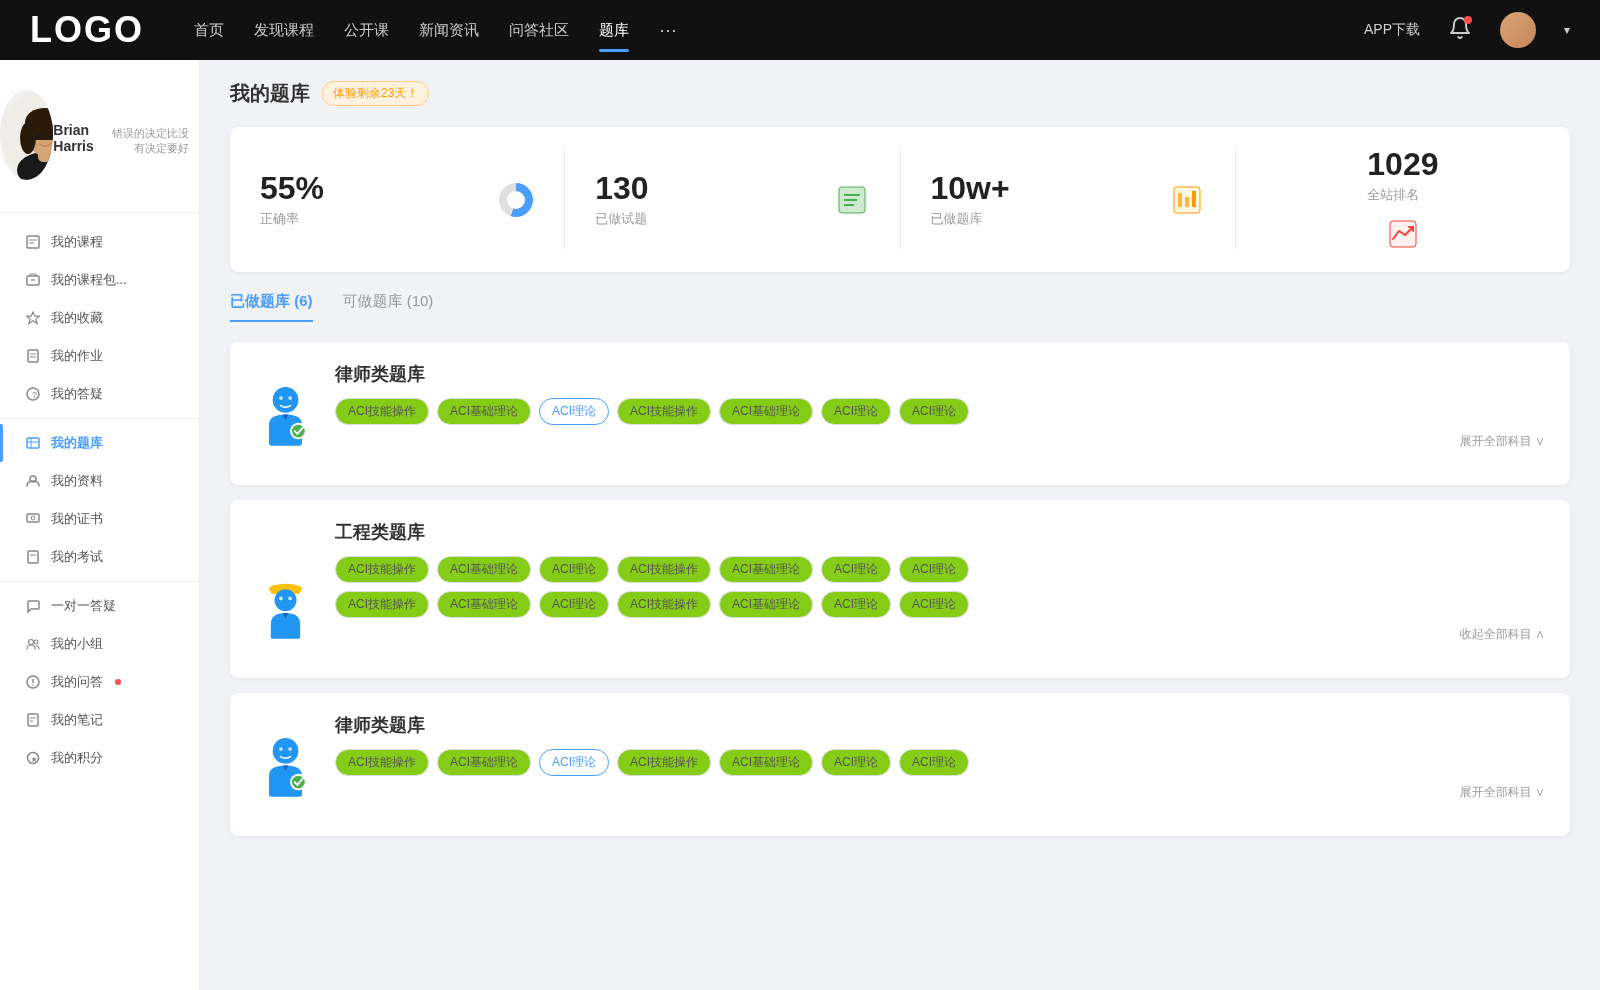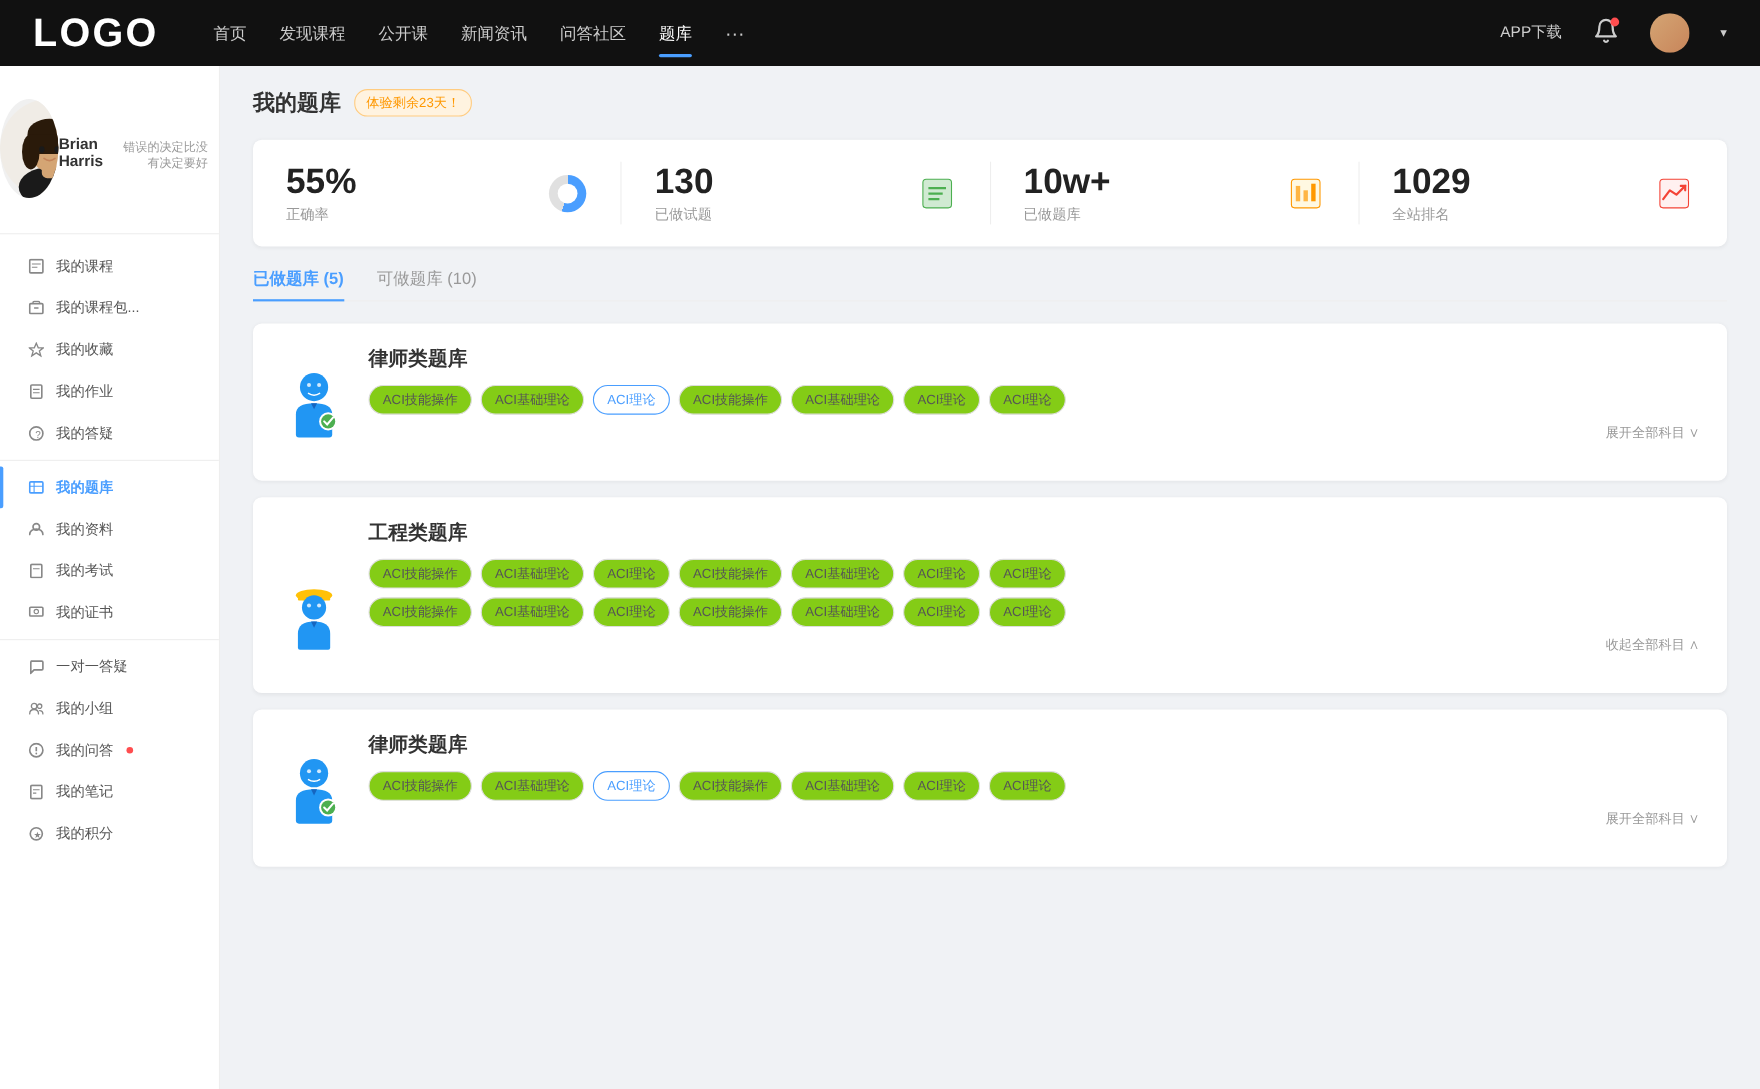--- a/index.html
+++ b/index.html
@@ -215,21 +215,21 @@
       box-shadow: 0 1px 4px rgba(0,0,0,0.06);
     }
     .stat-item {
       flex: 1;
       display: flex;
       align-items: center;
       padding: 0 30px;
       border-right: 1px solid #eee;
       gap: 12px;
     }
-    .stat-item:last-child { border-right: none; }
+    .stat-item:last-child { border-right: none; flex-direction: column; }
     .stat-text { flex: 1; }
     .stat-value {
       font-size: 32px;
       font-weight: 700;
       color: #222;
       line-height: 1.1;
     }
     .stat-label {
       font-size: 13px;
       color: #999;
@@ -494,34 +494,34 @@
           <svg width="14" height="14" viewBox="0 0 14 14" fill="none">
               <circle cx="7" cy="5" r="3" stroke="#888" stroke-width="1.5"></circle>
               <path d="M1 12c0-3.3 2.7-5 6-5s6 1.7 6 5" stroke="#888" stroke-width="1.5" stroke-linecap="round"></path>
             </svg>
         </span>
         <span>我的资料</span>
       </li>
       <li class="sidebar-menu-item">
         <span class="menu-icon">
           <svg width="14" height="14" viewBox="0 0 14 14" fill="none">
+              <rect x="1" y="2" width="12" height="8" rx="1" stroke="#888" stroke-width="1.5"></rect>
+              <circle cx="7" cy="6" r="2" stroke="#888" stroke-width="1"></circle>
+            </svg>
+        </span>
+        <span>我的证书</span>
+      </li>
+      <li class="sidebar-menu-item">
+        <span class="menu-icon">
+          <svg width="14" height="14" viewBox="0 0 14 14" fill="none">
               <rect x="2" y="1" width="10" height="12" rx="1" stroke="#888" stroke-width="1.5"></rect>
               <line x1="4" y1="5" x2="10" y2="5" stroke="#888" stroke-width="1"></line>
             </svg>
         </span>
         <span>我的考试</span>
-      </li>
-      <li class="sidebar-menu-item">
-        <span class="menu-icon">
-          <svg width="14" height="14" viewBox="0 0 14 14" fill="none">
-              <rect x="1" y="2" width="12" height="8" rx="1" stroke="#888" stroke-width="1.5"></rect>
-              <circle cx="7" cy="6" r="2" stroke="#888" stroke-width="1"></circle>
-            </svg>
-        </span>
-        <span>我的证书</span>
       </li>
 
       <div class="sidebar-divider"></div>
 
       <li class="sidebar-menu-item">
         <span class="menu-icon">
           <svg width="14" height="14" viewBox="0 0 14 14" fill="none">
               <path d="M2 2h10a1 1 0 011 1v6a1 1 0 01-1 1H5l-3 3V3a1 1 0 011-1z" stroke="#888" stroke-width="1.5"></path>
             </svg>
         </span>
@@ -633,21 +633,21 @@
             <rect x="4" y="4" width="26" height="26" rx="3" fill="#fff0f0"></rect>
             <rect x="4" y="4" width="26" height="26" rx="3" fill="none" stroke="#f44336" stroke-width="1"></rect>
             <polyline points="7,22 13,14 19,18 27,10" stroke="#f44336" stroke-width="2" fill="none" stroke-linecap="round" stroke-linejoin="round"></polyline>
             <polyline points="23,10 27,10 27,14" stroke="#f44336" stroke-width="2" fill="none" stroke-linecap="round"></polyline>
           </svg>
         </div>
       </div>
     </div>
 
     <div class="tabs">
-      <span class="tab active">已做题库 (5)</span>
+      <span class="tab active">已做题库 (6)</span>
       <span class="tab">可做题库 (10)</span>
     </div>
 
     <div class="qbank-card">
       <div class="qbank-header">
         <div class="qbank-icon-wrap">
           <svg class="lawyer-svg" viewBox="0 0 60 70">
 
             <circle cx="30" cy="18" r="14" fill="#2196F3"></circle>
 

